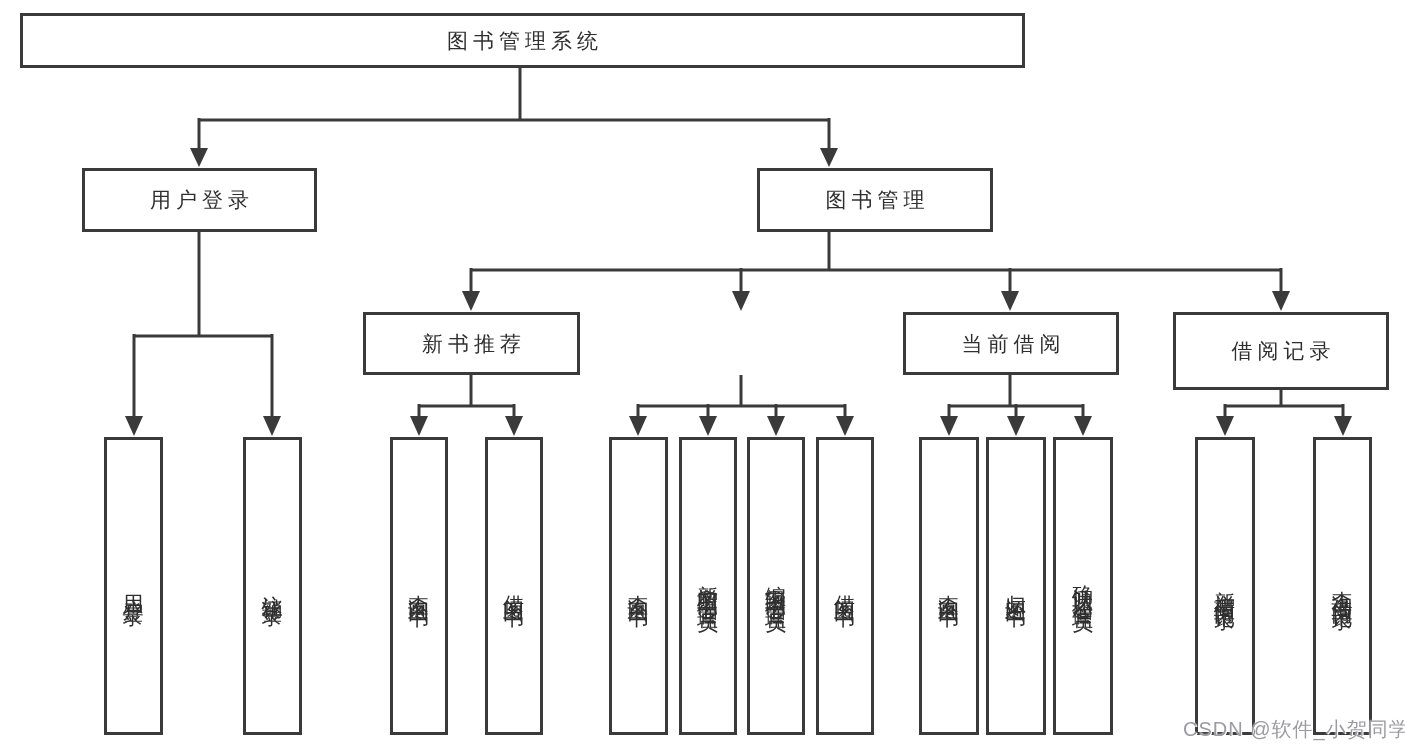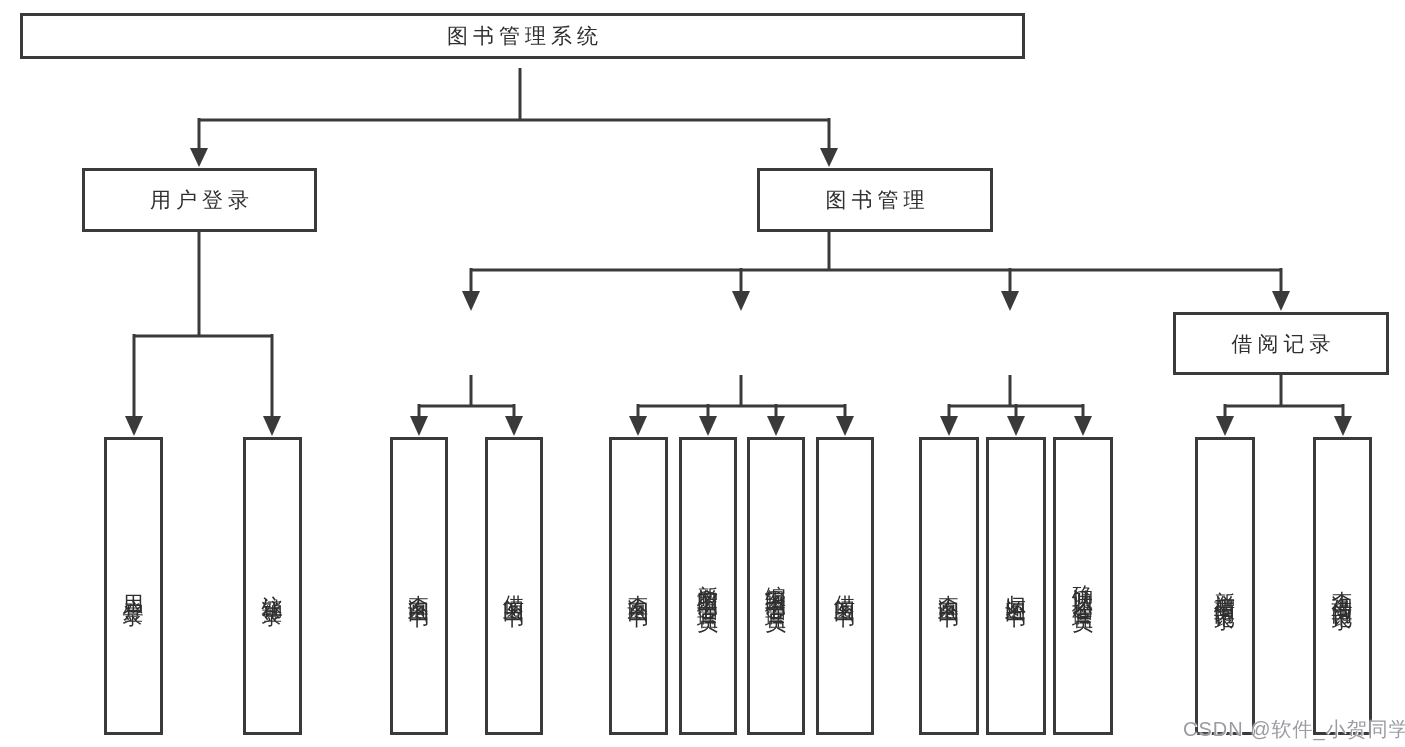--- a/index.html
+++ b/index.html
@@ -114,26 +114,28 @@
     <polygon points="1074,416 1092,416 1083,436"></polygon>
 
     <path d="M1281 375 V406"></path>
     <path d="M1225 406 H1343"></path>
     <path d="M1225 404 V421"></path>
     <path d="M1343 404 V421"></path>
     <polygon points="1216,416 1234,416 1225,436"></polygon>
     <polygon points="1334,416 1352,416 1343,436"></polygon>
   </svg>
 
-  <div class="node h" style="left:20px; top:13px; width:1005px; height:46px;">图书管理系统</div>
+  <div class="node h" style="left:20px; top:13px; width:1005px; height:55px;">图书管理系统</div>
 
   <div class="node h" style="left:82px; top:168px; width:235px; height:64px;">用户登录</div>
   <div class="node h" style="left:711px; top:168px; width:236px; height:64px;margin-left:46px;">图书管理</div>
 
-  <div class="node h" style="left:1173px; top:312px; width:216px; height:63px;">借阅记录</div>
+  <div class="node h" style="left:363px; top:312px; width:217px; height:63px;">新书推荐</div>
+  <div class="node h" style="left:903px; top:312px; width:216px; height:63px;">当前借阅</div>
+  <div class="node h" style="left:1173px; top:312px; width:216px; height:78px;">借阅记录</div>
 
   <div class="node v" style="left:104px; top:437px; width:59px; height:298px;">用户登录</div>
   <div class="node v" style="left:243px; top:437px; width:59px; height:298px;">注销登录</div>
 
   <div class="node v" style="left:390px; top:437px; width:58px; height:298px;">查询图书</div>
   <div class="node v" style="left:485px; top:437px; width:58px; height:298px;">借阅图书</div>
 
   <div class="node v" style="left:609px; top:437px; width:59px; height:298px;">查询图书</div>
   <div class="node v" style="left:679px; top:437px; width:58px; height:298px;">新增图书（管理员）</div>
   <div class="node v" style="left:747px; top:437px; width:58px; height:298px;">编辑图书（管理员）</div>

